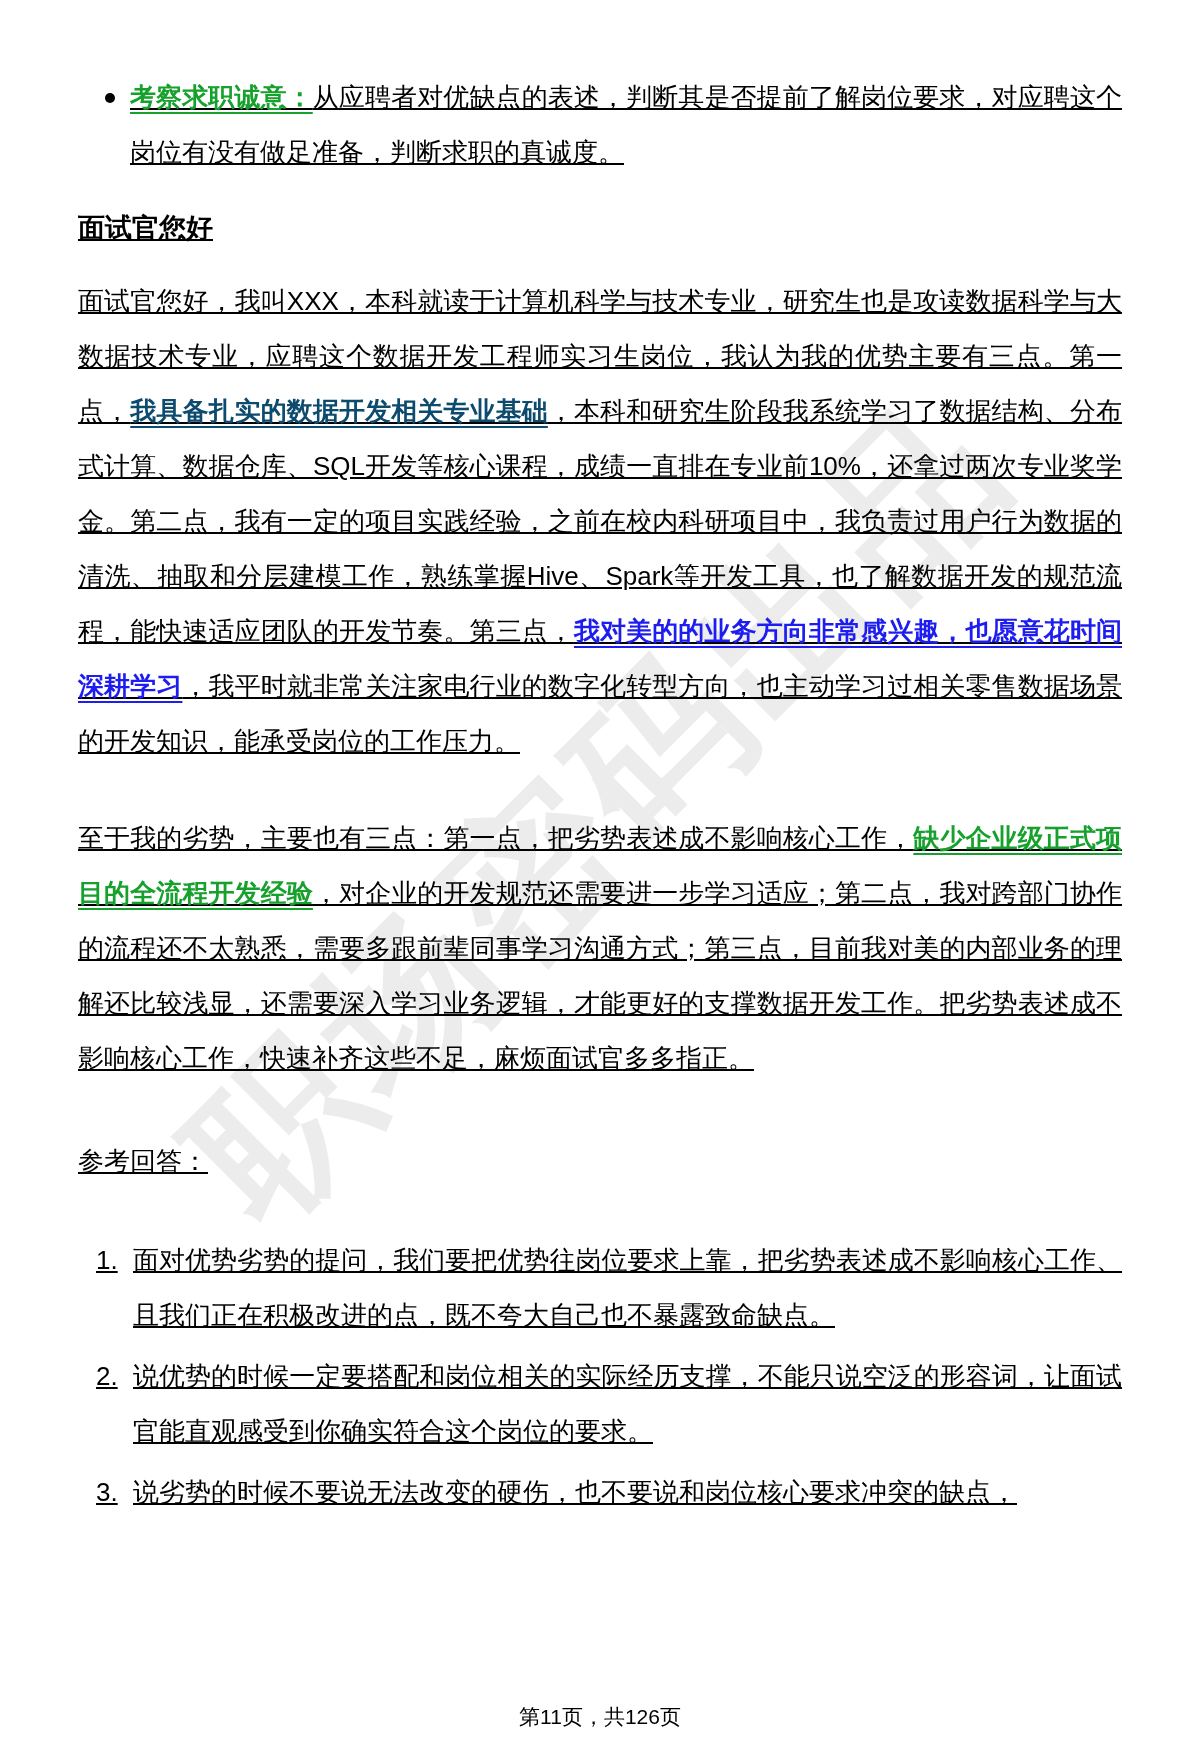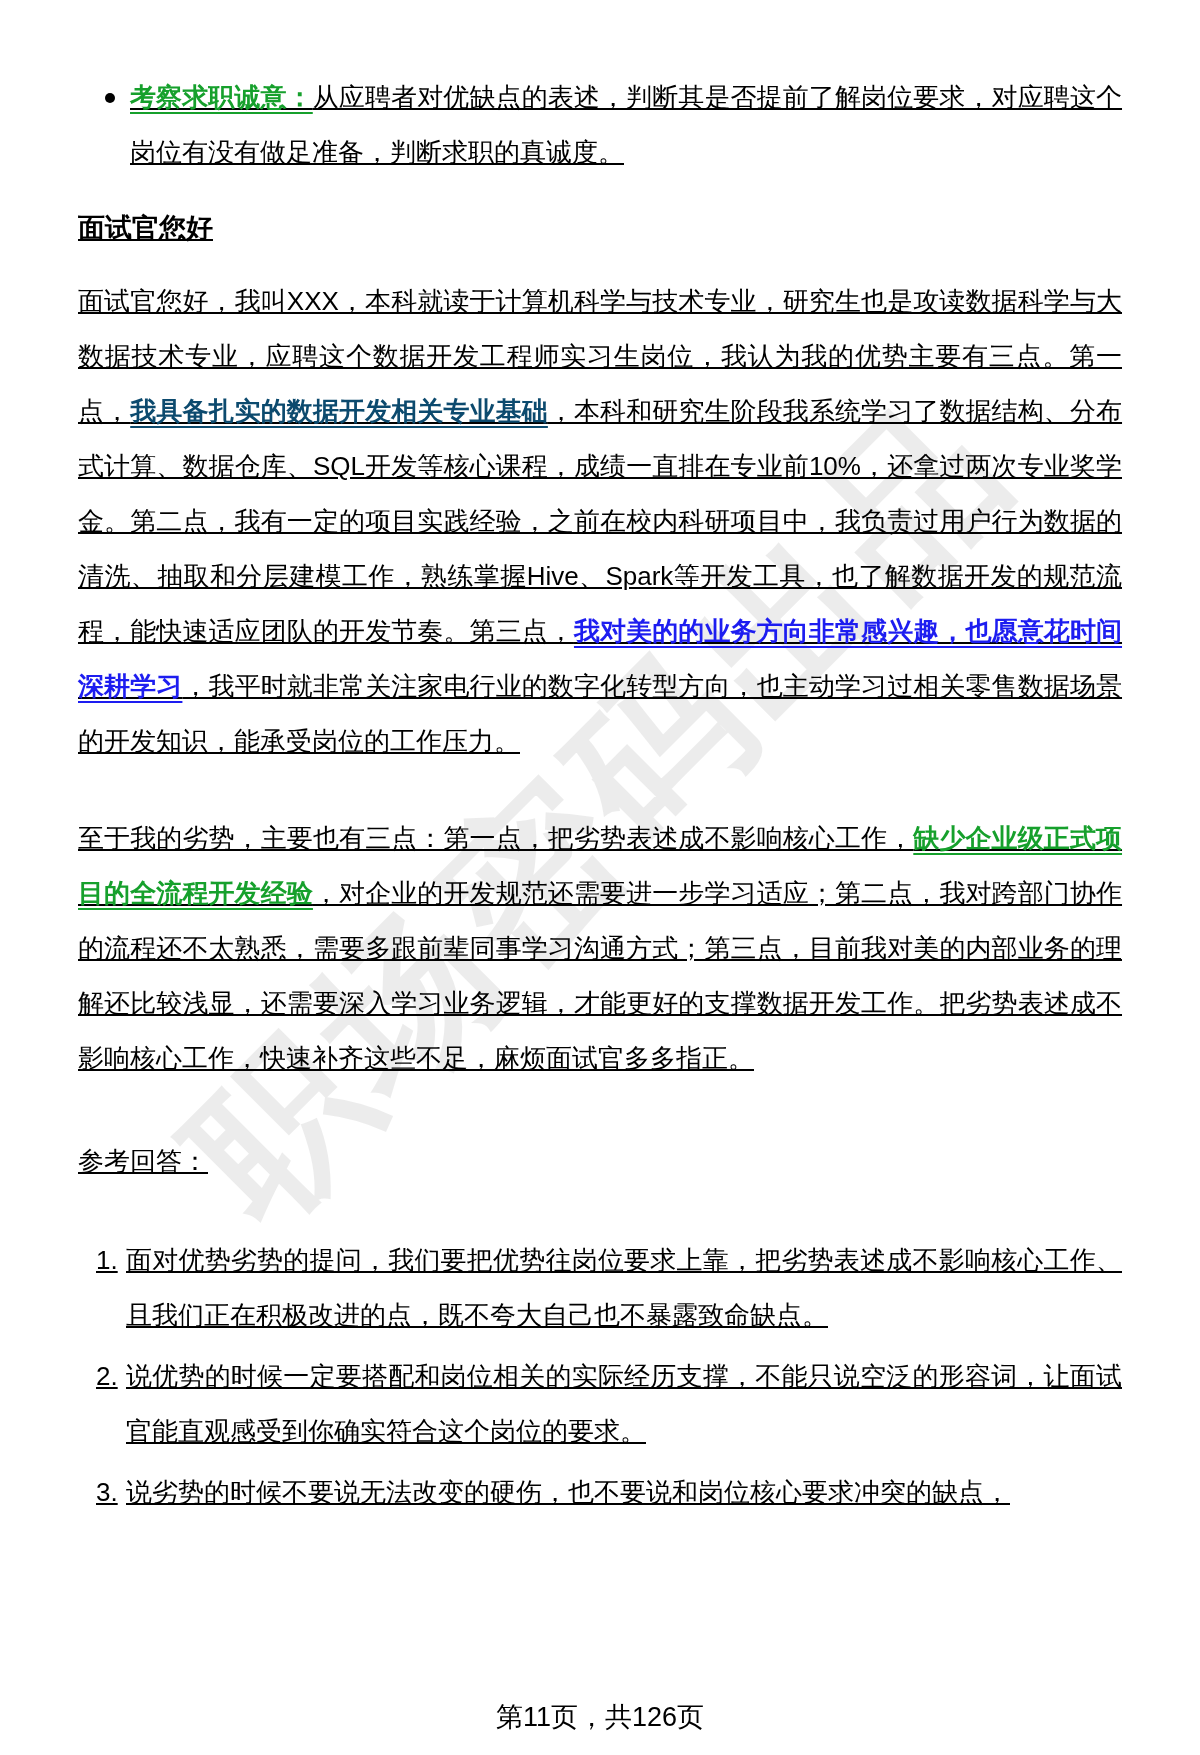--- a/index.html
+++ b/index.html
@@ -64,21 +64,21 @@
   .oitem{
     display:flex;
     margin-bottom:6px;
   }
   .oitem .num{
     flex:none;
     width:48px;
     padding-left:18px;
     box-sizing:border-box;
   }
-  .oitem .otext{ flex:1; }
+  .oitem .otext{ flex:1;margin-left:7px; }
   .run-normal{ color:#000; }
   .run-green{
     color:#16a02c;
     font-weight:700;
     text-decoration:underline;
     text-underline-offset:6px;
   }
   .run-red{
     color:#0c4a6e;
     font-weight:700;
@@ -89,21 +89,21 @@
     color:#1d1df0;
     font-weight:700;
     text-decoration:underline;
     text-underline-offset:6px;
   }
   .footer{
     position:absolute;
     left:0; bottom:20px;
     width:100%;
     text-align:center;
-    font-size:27px;
+    font-size:21px;
     line-height:36px;
     z-index:1;
   }
 </style>
 </head>
 <body>
 
 <div class="page">
 
   <div class="watermark">职场密码出品</div>

